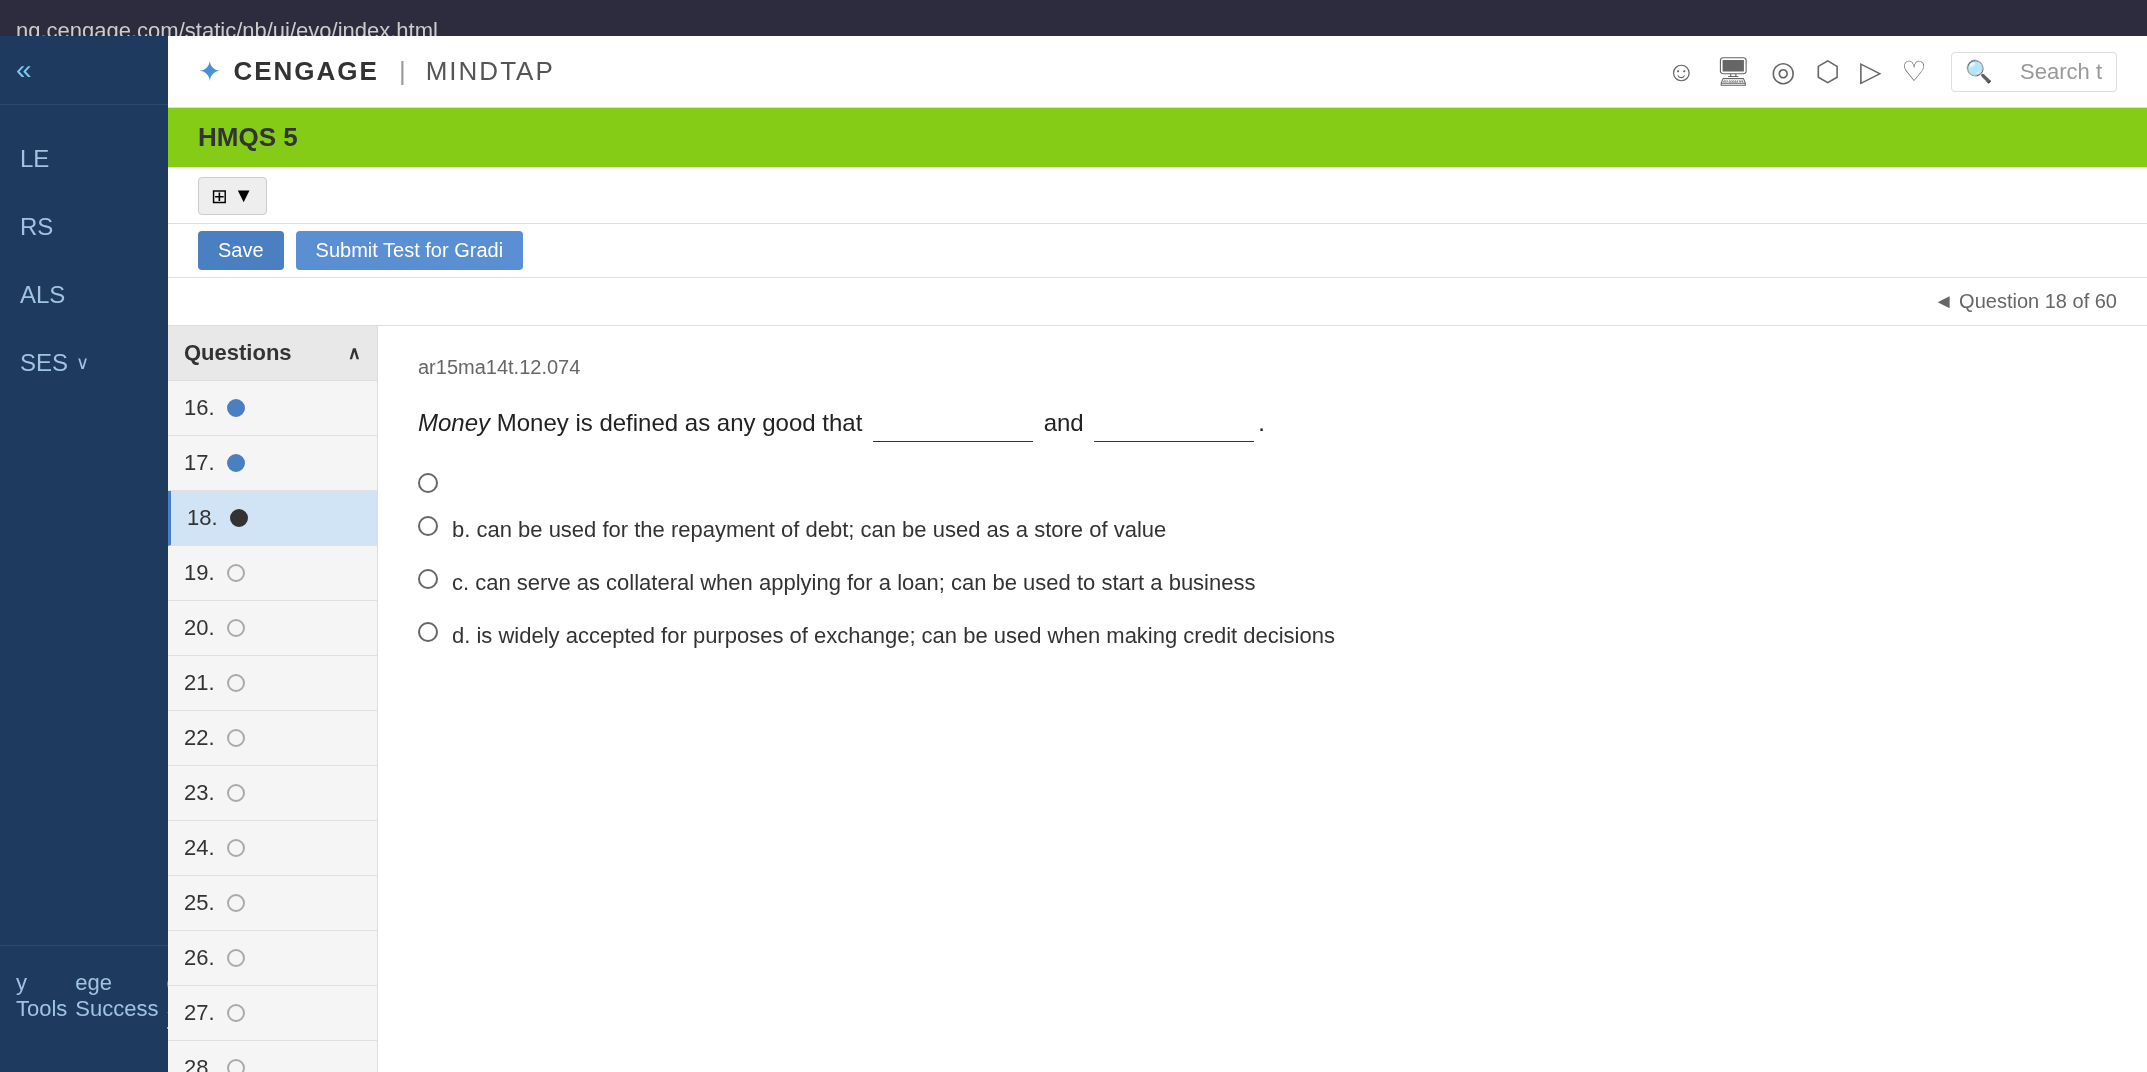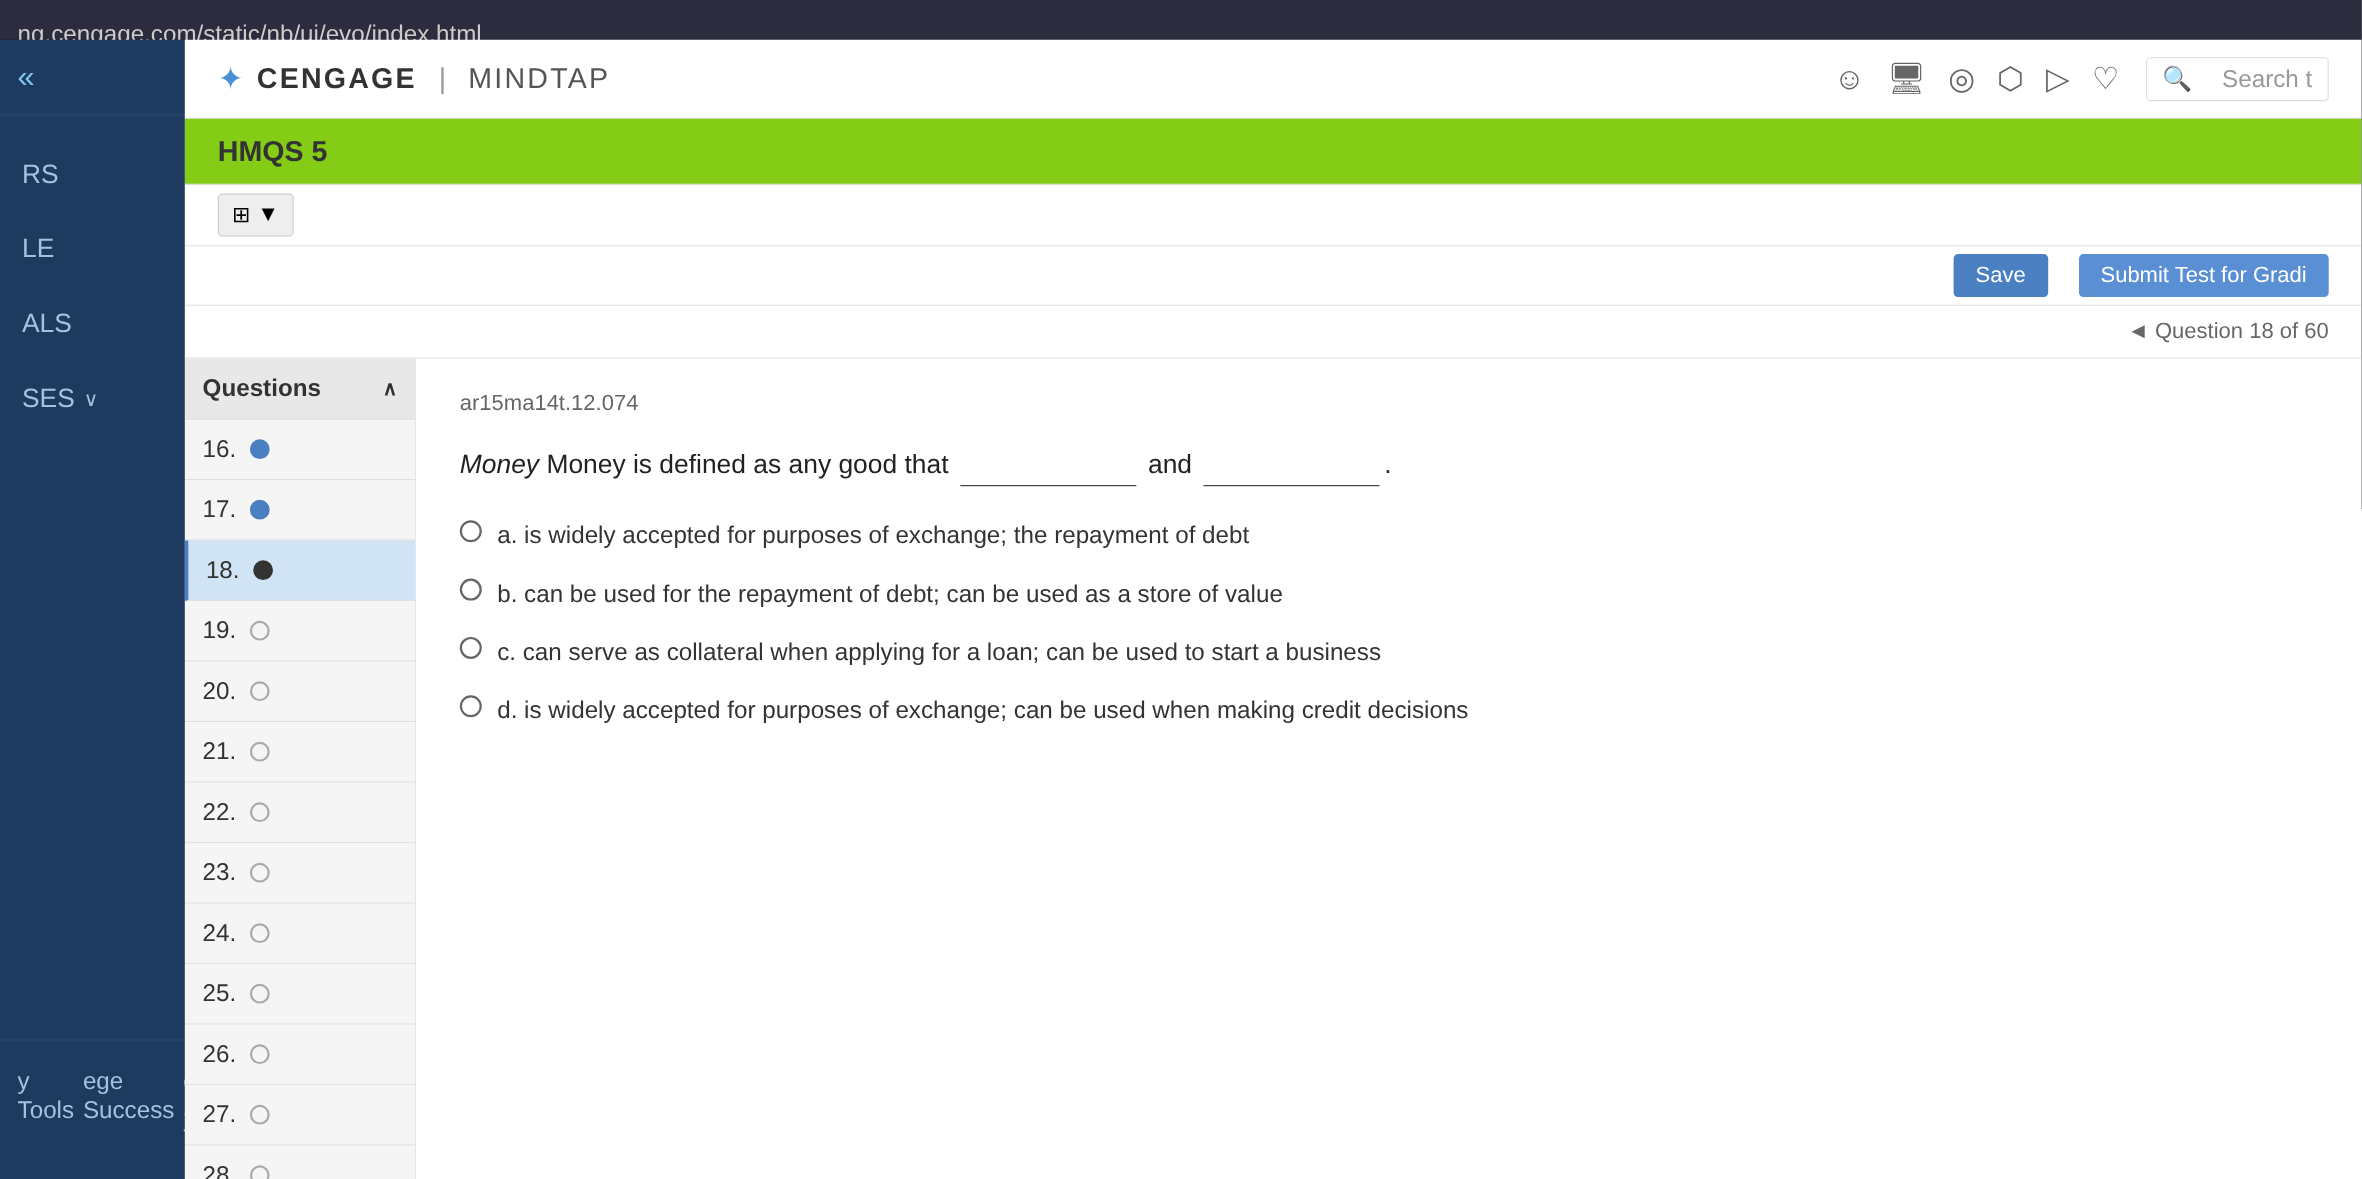--- a/index.html
+++ b/index.html
@@ -197,22 +197,22 @@
       gap: 6px;
     }
 
     
     .action-bar {
       background: white;
       border-bottom: 1px solid #ddd;
       padding: 12px 30px;
       display: flex;
       align-items: center;
-      justify-content: flex-end;
-      gap: 28px;
+      justify-content: flex-start;
+      gap: 12px;
       height: 54px;
       flex-shrink: 0;
     }
     .btn-save {
       background: #4a7fc1;
       color: white;
       border: none;
       border-radius: 4px;
       padding: 8px 20px;
       font-size: 20px;
@@ -357,24 +357,24 @@
 </div>
 
 <div class="app-layout">
 
   <div class="sidebar">
     <div class="sidebar-toggle">
       <span>«</span>
     </div>
     <div class="sidebar-nav">
       <div class="sidebar-item">
+        <span>LE</span>
+      </div>
+      <div class="sidebar-item">
         <span>RS</span>
-      </div>
-      <div class="sidebar-item">
-        <span>LE</span>
       </div>
       <div class="sidebar-item">
         <span>ALS</span>
       </div>
       <div class="sidebar-item" style="display:flex;align-items:center;gap:8px;">
         <span>SES</span>
         <span style="font-size:18px;">∨</span>
       </div>
     </div>
     <div class="sidebar-bottom">
@@ -505,21 +505,20 @@
           <em>Money</em>
           <span>Money is defined as any good that</span>
           <span class="blank-line">&nbsp;</span>
           <span>and</span>
           <span class="blank-line">&nbsp;</span>.
         </div>
 
         <div class="answer-options">
           <div class="answer-option">
             <div class="radio-btn"></div>
-            <span>a. <span>is widely accepted for purposes of exchange; the repayment of debt</span></span>
           </div>
           <div class="answer-option">
             <div class="radio-btn"></div>
             <span>b. <span>can be used for the repayment of debt; can be used as a store of value</span></span>
           </div>
           <div class="answer-option">
             <div class="radio-btn"></div>
             <span>c. <span>can serve as collateral when applying for a loan; can be used to start a business</span></span>
           </div>
           <div class="answer-option">

